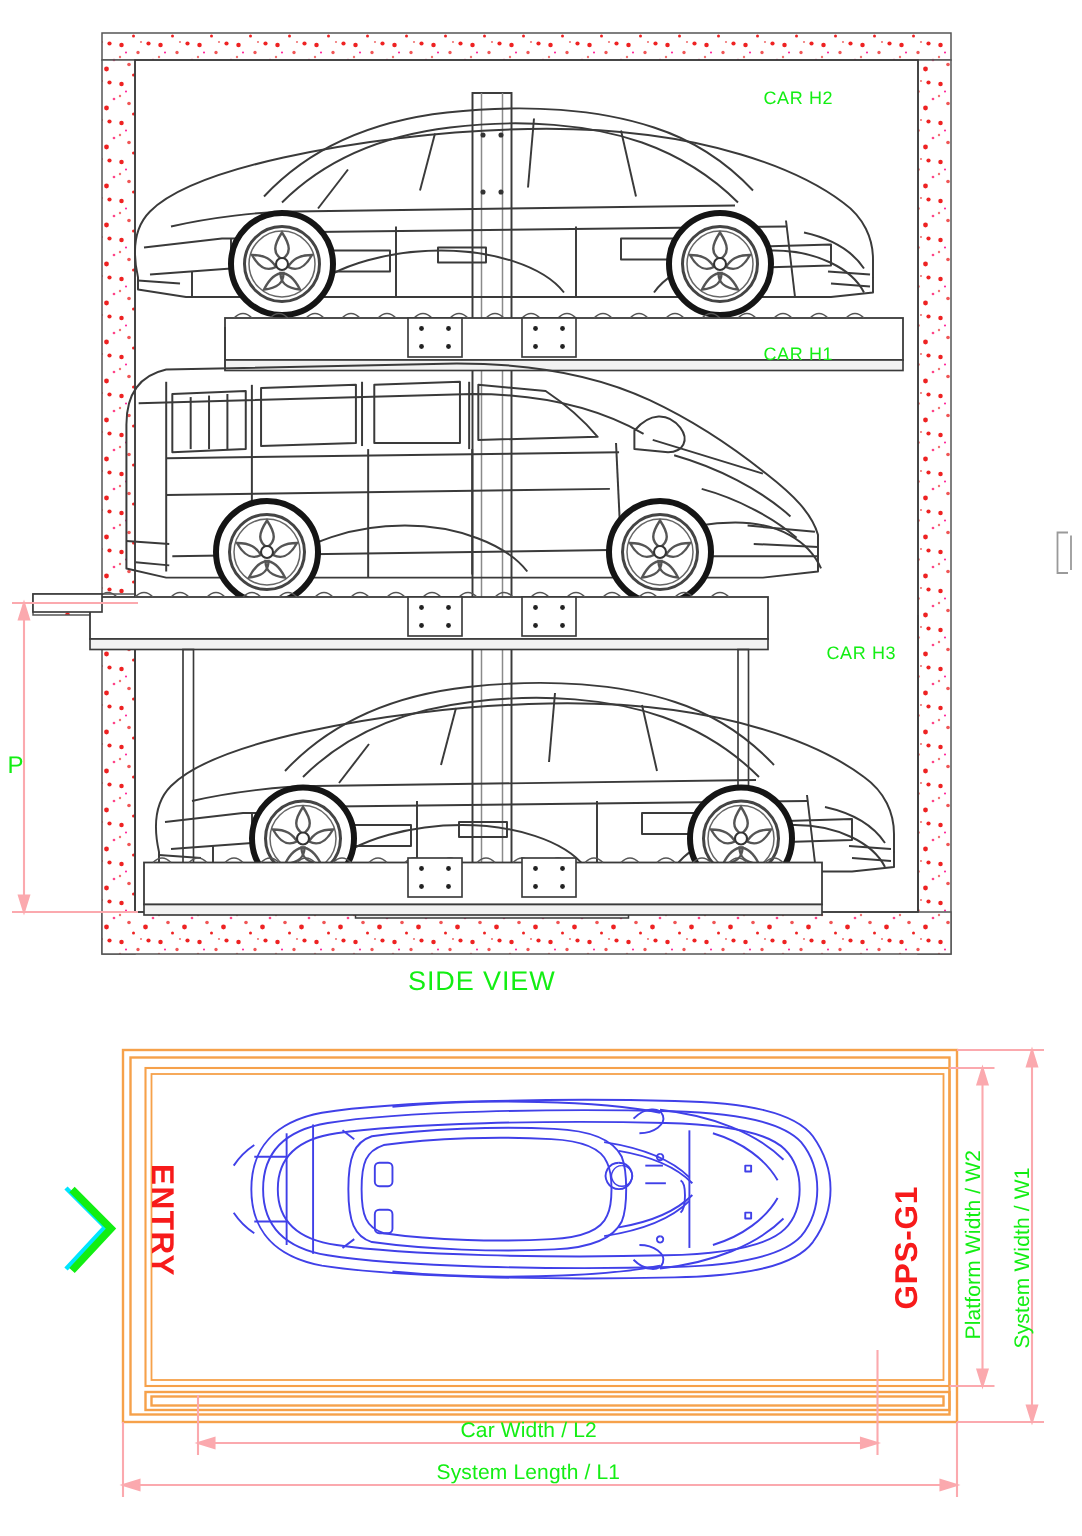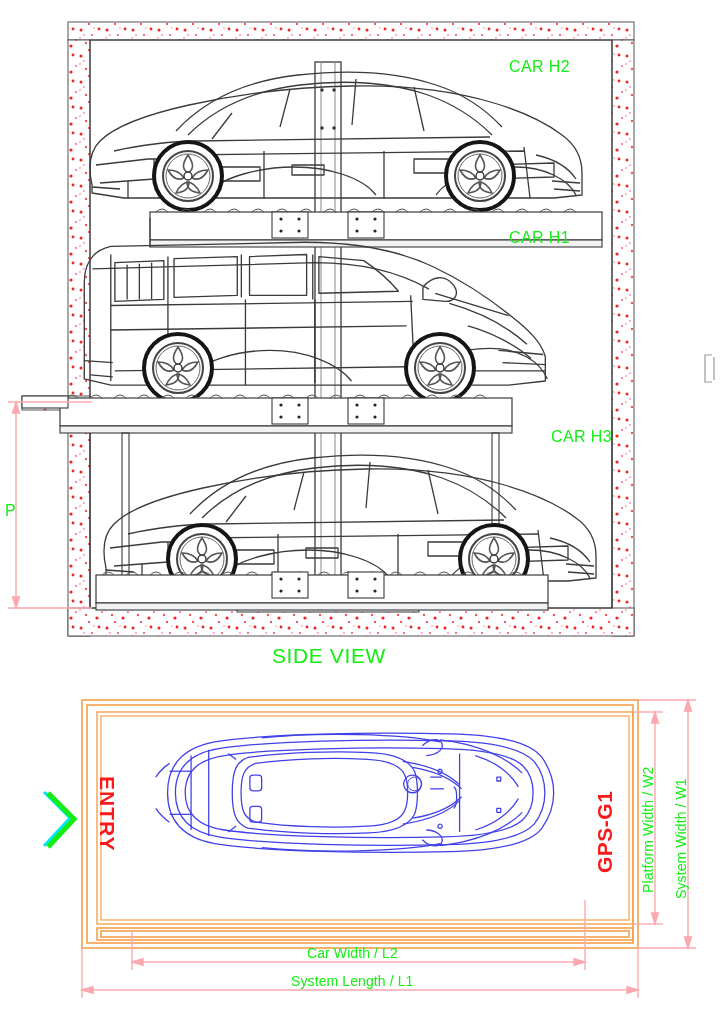--- a/index.html
+++ b/index.html
@@ -5,22 +5,22 @@
   html,body{margin:0;padding:0;background:#ffffff;}
   body{width:721px;height:1024px;position:relative;overflow:hidden;
        font-family:"Liberation Sans", sans-serif;}
   .stage{position:absolute;left:0;top:0;width:721px;height:1024px;}
   svg.layer{position:absolute;left:0;top:0;width:721px;height:1024px;}
 
   .lbl{position:absolute;white-space:nowrap;}
   .green{color:#13ee13;}
   .red{color:#f71a1a;}
 
-  .car-lbl{font-size:16px;letter-spacing:.4px;}
-  .sideview-lbl{font-size:21px;letter-spacing:.6px;}
+  .car-lbl{font-size:12px;letter-spacing:.4px;}
+  .sideview-lbl{font-size:18px;letter-spacing:.6px;}
   .p-lbl{font-size:16px;}
   .dim-lbl{font-size:14px;letter-spacing:.1px;}
   .rot90{transform:rotate(-90deg);transform-origin:left top;}
   .rot90cw{transform:rotate(90deg);transform-origin:left top;}
   .entry-lbl{font-size:21px;font-weight:bold;letter-spacing:1px;}
   .gps-lbl{font-size:21px;font-weight:bold;letter-spacing:.5px;}
 </style>
 </head>
 <body>
 

